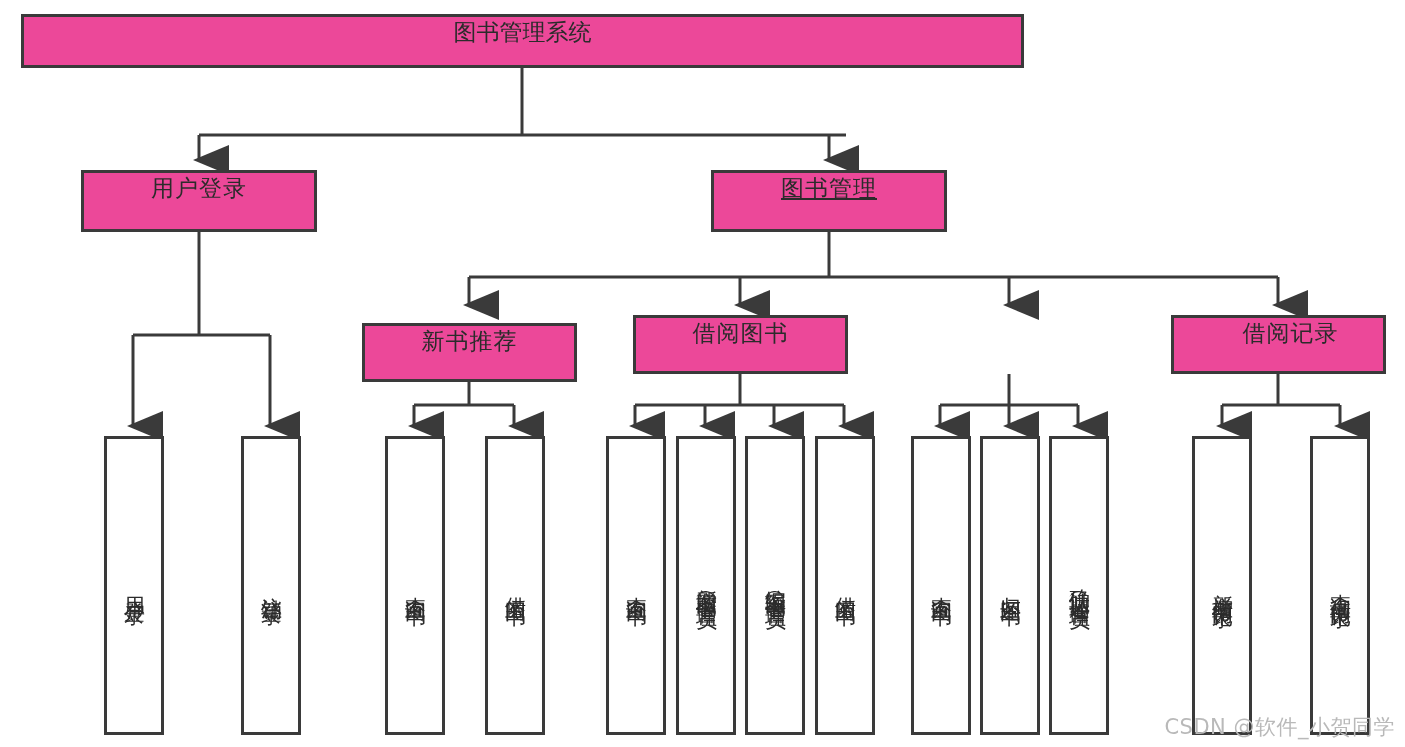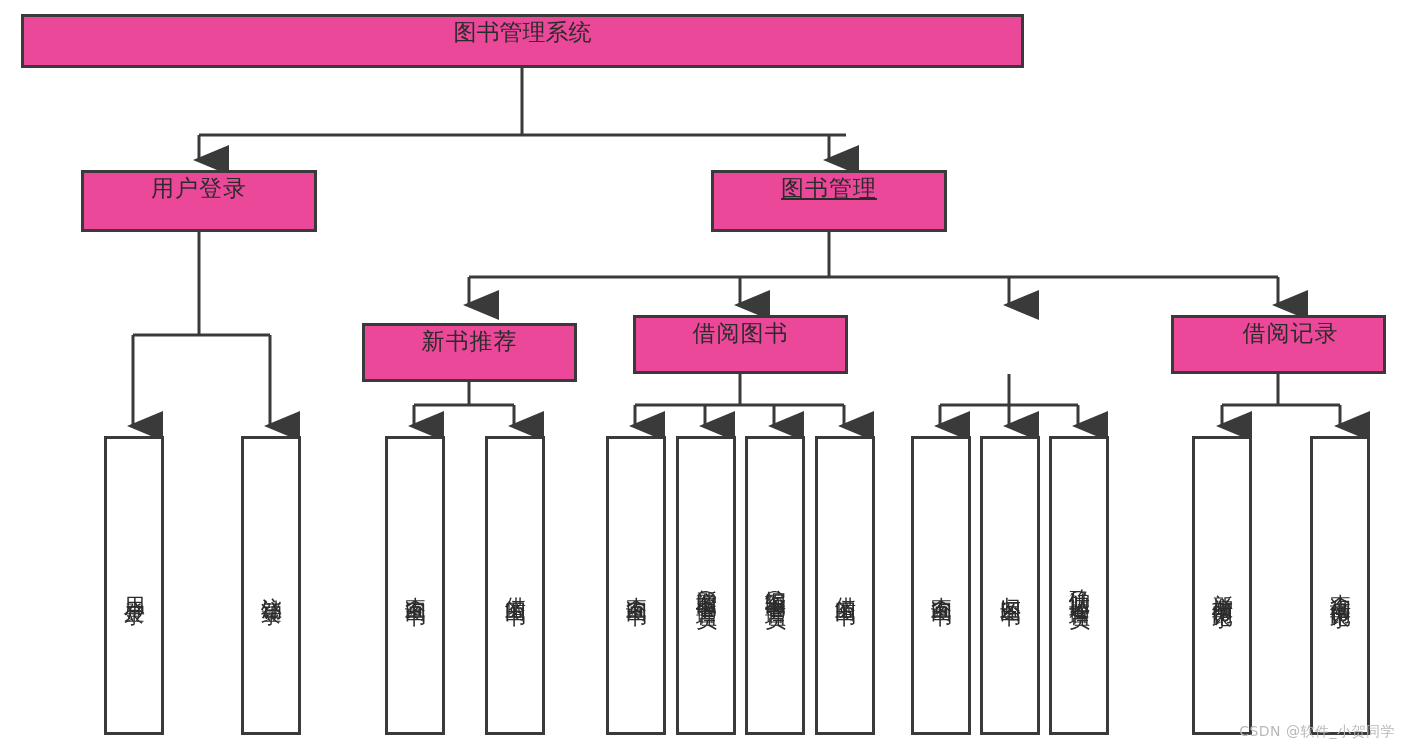--- a/index.html
+++ b/index.html
@@ -60,21 +60,21 @@
     line-height: 1.28;
     letter-spacing: 3px;
     color: #2b2b2b;
     white-space: nowrap;
     display: block;
   }
   .watermark {
     position: absolute;
     right: 10px;
     bottom: 6px;
-    font-size: 14px;
+    font-size: 21px;
     color: #b9b9b9;
     letter-spacing: 0.5px;
     white-space: nowrap;
     font-family: "DejaVu Sans", "Liberation Sans", sans-serif;
   }
 </style>
 </head>
 <body>
 
 <div id="canvas">

